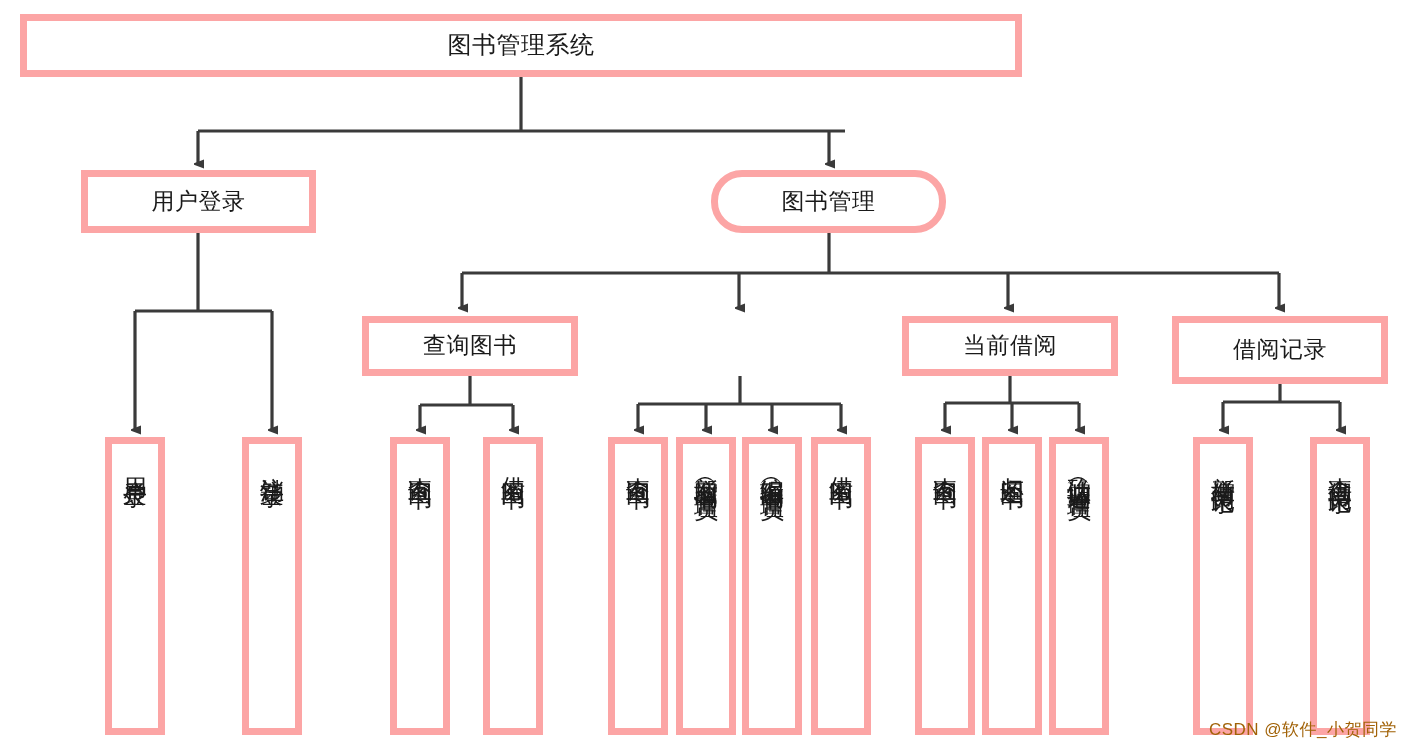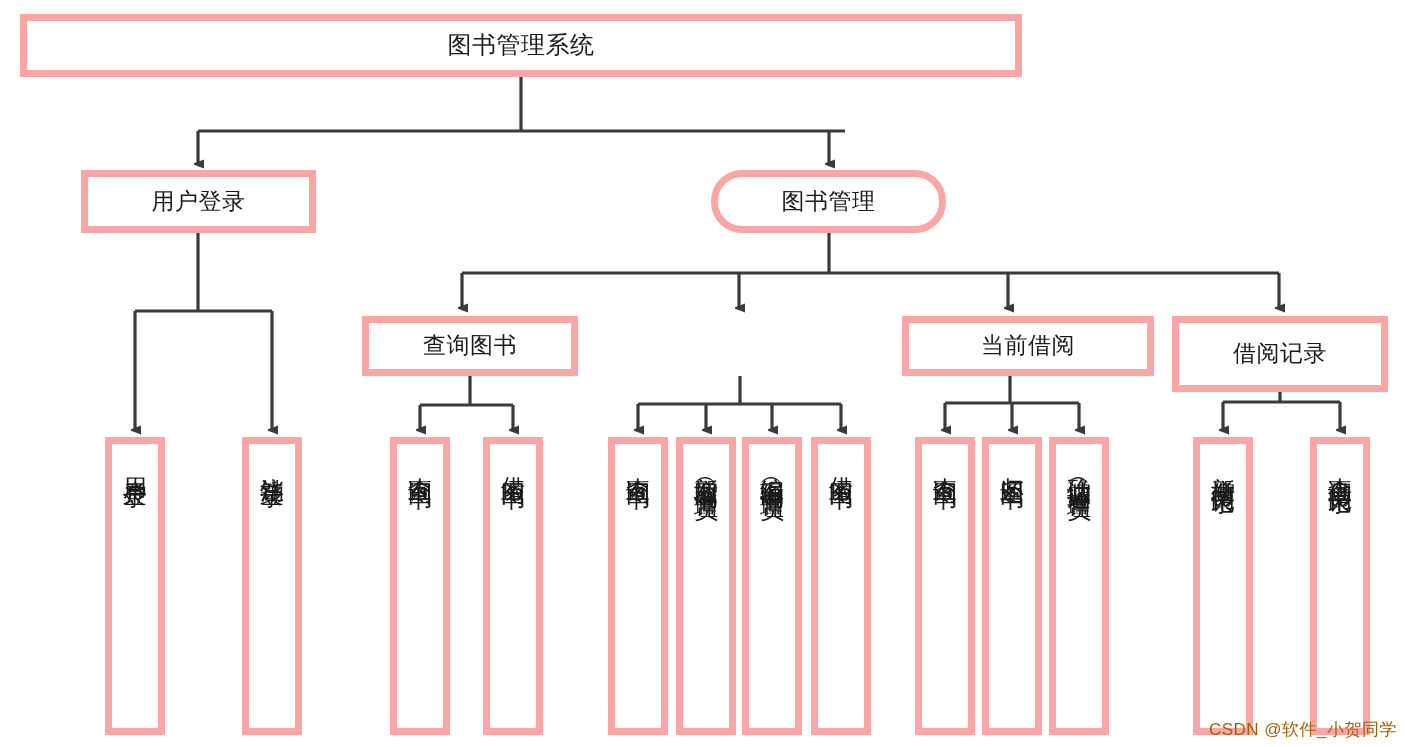--- a/index.html
+++ b/index.html
@@ -141,25 +141,25 @@
 
   <div class="node horiz" style="left:711px; top:170px; width:235px; height:63px;border-radius:31px;">
     <span class="label">图书管理</span>
   </div>
 
   <div class="node horiz" style="left:362px; top:316px; width:216px; height:60px;">
     <span class="label">查询图书</span>
   </div>
 
 
-  <div class="node horiz" style="left:902px; top:316px; width:252px; height:60px;">
+  <div class="node horiz" style="left:902px; top:316px; width:216px; height:60px;">
     <span class="label">当前借阅</span>
   </div>
 
-  <div class="node horiz" style="left:1172px; top:316px; width:216px; height:76px;">
+  <div class="node horiz" style="left:1172px; top:316px; width:216px; height:68px;">
     <span class="label">借阅记录</span>
   </div>
 
   <div class="node vert" style="left:105px; top:437px; width:60px; height:298px;">
     <span class="label">用户登录</span>
   </div>
 
   <div class="node vert" style="left:242px; top:437px; width:60px; height:298px;">
     <span class="label">注销登录</span>
   </div>

